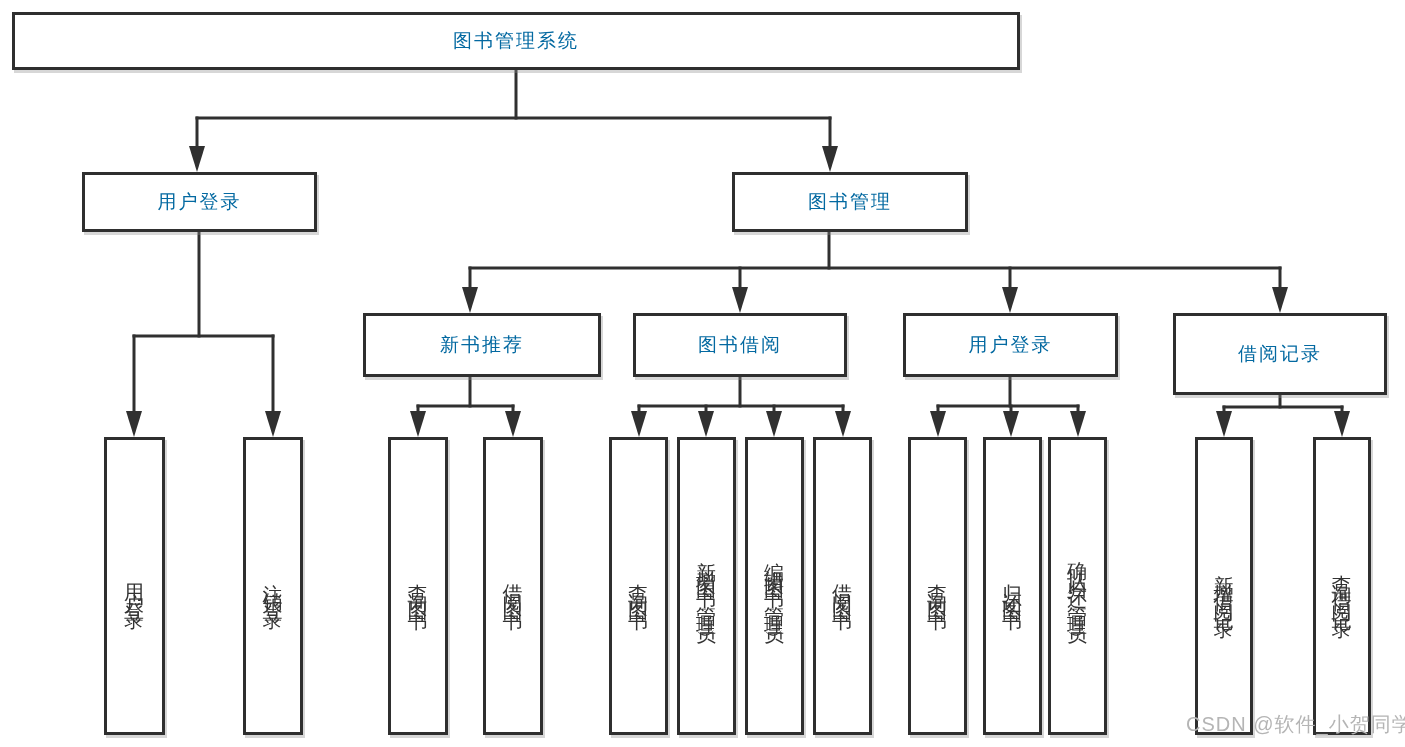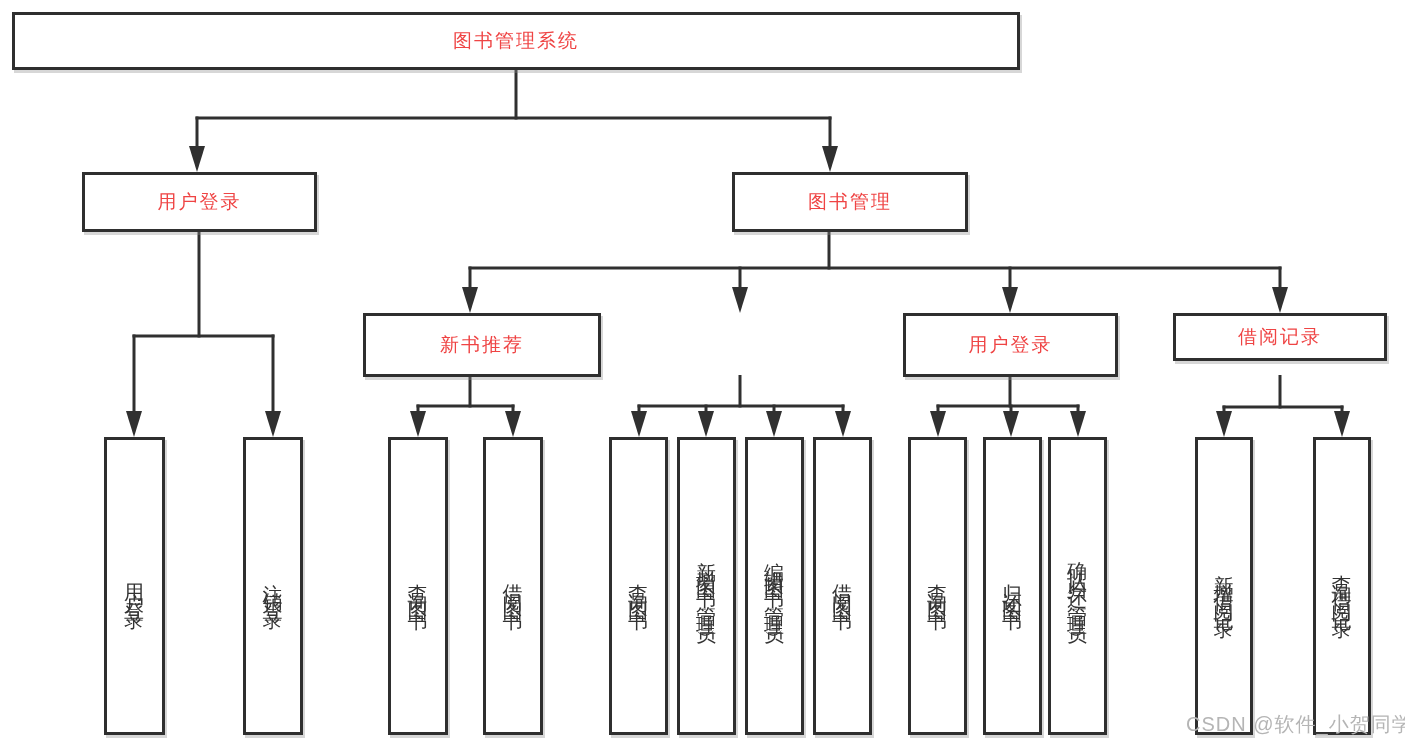--- a/index.html
+++ b/index.html
@@ -22,21 +22,21 @@
     box-shadow:2px 3px 0 rgba(140,140,140,0.35);
     display:flex;
     align-items:center;
     justify-content:center;
     z-index:2;
   }
   .hlabel {
     font-size:19px;
     letter-spacing:2px;
     white-space:nowrap;
-    color:#ef4444;
+    color:#0369a1;
   }
   .vlabel {
     writing-mode:vertical-rl;
     text-orientation:mixed;
     font-size:20px;
     letter-spacing:9px;
     line-height:1;
     color:#333333;
   }
   .watermark {
@@ -137,24 +137,27 @@
   <div class="box" style="left:82px;top:172px;width:235px;height:60px">
     <span class="hlabel">用户登录</span>
   </div>
   <div class="box" style="left:732px;top:172px;width:236px;height:60px">
     <span class="hlabel">图书管理</span>
   </div>
 
   <div class="box" style="left:363px;top:313px;width:238px;height:64px">
     <span class="hlabel">新书推荐</span>
   </div>
+  <div class="box" style="left:633px;top:313px;width:214px;height:64px">
+    <span class="hlabel">图书借阅</span>
+  </div>
   <div class="box" style="left:903px;top:313px;width:215px;height:64px">
     <span class="hlabel">用户登录</span>
   </div>
-  <div class="box" style="left:1173px;top:313px;width:214px;height:48px">
+  <div class="box" style="left:1173px;top:313px;width:214px;height:82px">
     <span class="hlabel">借阅记录</span>
   </div>
 
   <div class="box leaf" style="left:104px;top:437px;width:61px;height:298px">
     <span class="vlabel">用户登录</span>
   </div>
   <div class="box leaf" style="left:243px;top:437px;width:60px;height:298px">
     <span class="vlabel">注销登录</span>
   </div>
 

